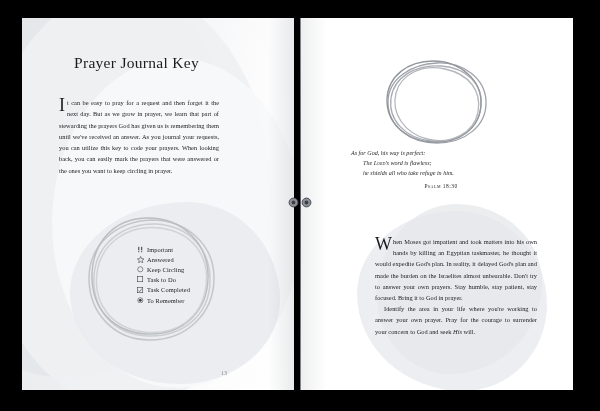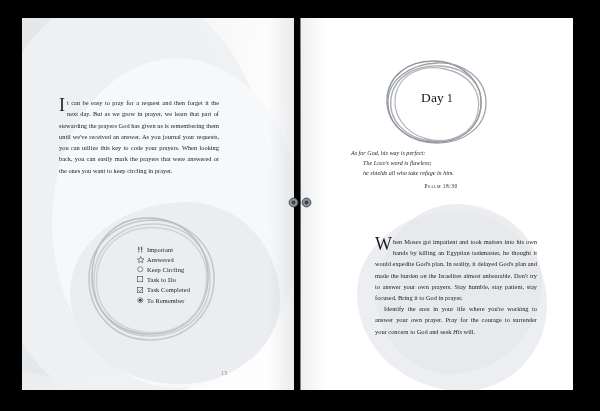--- a/index.html
+++ b/index.html
@@ -108,20 +108,21 @@
 
   <div class="page" id="page-left">
 
     <div class="wm" id="wm-arc1"></div>
     <div class="wm" id="wm-arc2"></div>
     <div class="wm" id="wm-arc3"></div>
     <div class="wm" id="wm-blob"></div>
 
     <div id="left-body">
 
+      <div id="key-title">Prayer Journal Key</div>
 
       <div id="key-intro">
         <span class="dropcap">I</span><span>t can be easy to pray for a request and then forget it the next day. But as we grow in prayer, we learn that part of stewarding the prayers God has given us is remembering them until we've received an answer. As you journal your requests, you can utilize this key to code your prayers. When looking back, you can easily mark the prayers that were answered or the ones you want to keep circling in prayer.</span>
       </div>
 
       <div id="scribble">
         <svg viewBox="0 0 132 128" fill="none" stroke="#c3c6ca" stroke-width="1.5" stroke-linecap="round">
           <path d="M66 4 C100 4 128 28 128 62 C128 98 100 124 64 124 C28 124 3 97 3 62 C3 29 30 5 66 4 Z"></path>
           <path d="M70 8 C104 10 125 34 124 66 C123 100 96 121 62 120 C27 119 6 93 8 60 C10 28 37 7 70 8 Z" stroke="#cbced2"></path>
           <path d="M60 2 C96 1 121 27 122 58 C123 94 98 119 62 118 C27 117 5 92 6 58 C7 27 27 3 60 2 Z" stroke="#babdc2"></path>
@@ -207,23 +208,20 @@
 
     <div id="right-body">
 
       <div id="day-circle">
         <svg viewBox="0 0 112 86" fill="none" stroke="#9fa3a9" stroke-width="1.3" stroke-linecap="round">
           <path d="M56 3 C82 2 104 18 105 41 C106 66 84 83 56 83 C28 83 7 66 7 42 C7 19 30 4 56 3 Z"></path>
           <path d="M60 6 C86 8 102 24 100 46 C98 70 76 84 50 81 C24 78 7 60 10 38 C13 17 35 4 60 6 Z" stroke="#aaaeb3"></path>
           <path d="M52 1 C79 1 101 20 100 44 C99 69 77 84 50 82 C24 80 5 62 6 39 C7 16 27 1 52 1 Z" stroke="#93979d"></path>
           <path d="M64 9 C88 14 101 31 97 52 C93 73 70 85 46 79 C23 73 10 53 15 33 C20 14 41 4 64 9 Z" stroke="#b3b7bc"></path>
         </svg>
-        <div id="day-label">
-          <span>Day</span><span class="num">1</span>
-        </div>
       </div>
 
       <div id="verse">
         <div class="ln1">As for God, his way is perfect:</div>
         <div class="ln2"><span>The </span><span class="smallcaps">Lord</span><span>'s word is flawless;</span></div>
         <div class="ln3">he shields all who take refuge in him.</div>
       </div>
       <div id="verse-ref">Psalm 18:30</div>
 
       <div id="devo">

